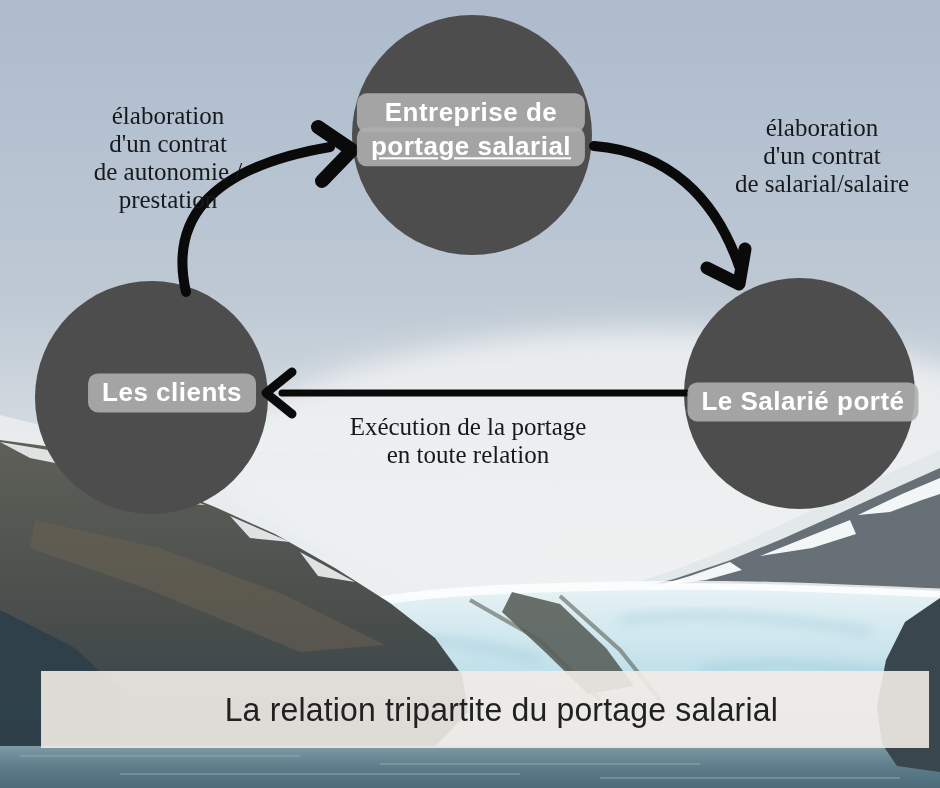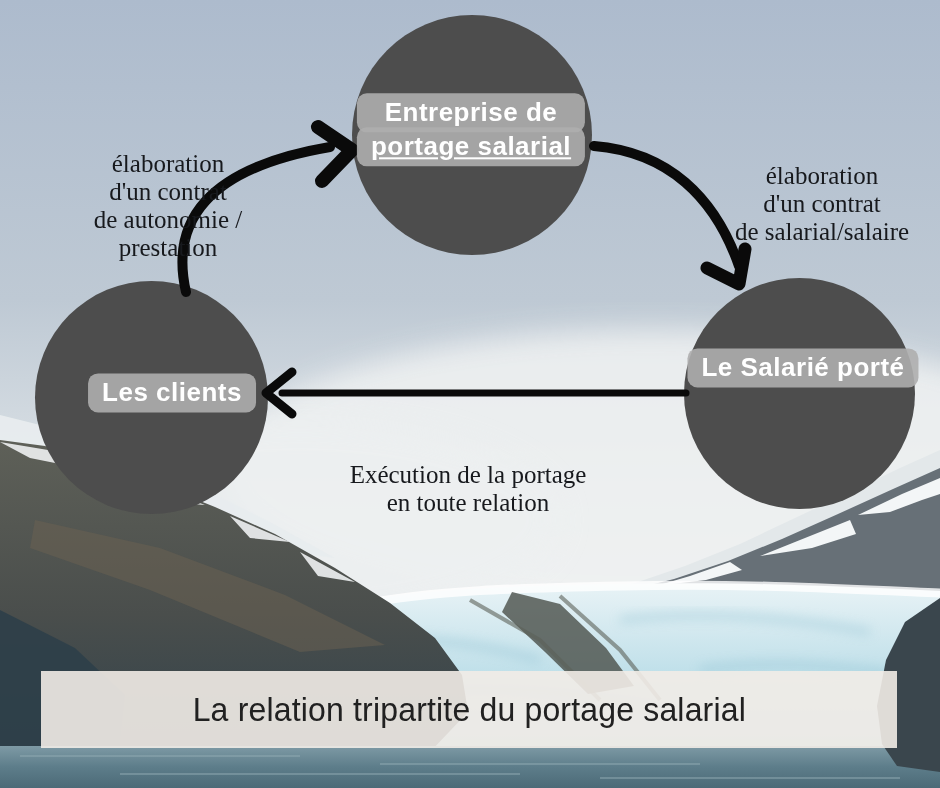--- a/index.html
+++ b/index.html
@@ -13,48 +13,48 @@
   
   .node-circle{position:absolute;border-radius:50%;background:var(--circle-fill,#4d4d4d);}
   .circle-entreprise{left:352px;top:15px;width:240px;height:240px;}
   .circle-clients{left:35px;top:281px;width:233px;height:233px;}
   .circle-salarie{left:684px;top:278px;width:231px;height:231px;}
 
   
   .node-label{position:absolute;transform:translate(-50%,-50%);text-align:center;width:max-content;}
   .label-entreprise{left:471px;top:130px;}
   .label-clients{left:152px;top:393px;margin-left:20px;}
-  .label-salarie{left:803px;top:368px;}
+  .label-salarie{left:803px;top:402px;}
   .pill{
     display:inline-block;background:var(--label-pill,rgba(175,175,175,.88));
     color:var(--label-text,#fff);font-weight:600;font-size:26px;line-height:1.2;
     padding:4px 14px;border-radius:10px;letter-spacing:.5px;white-space:nowrap;
   }
   .label-entreprise .pill + .pill{margin-top:-5px;text-decoration:underline;}
   .label-entreprise .pill{display:block;margin-left:auto;margin-right:auto;text-align:center;}
 
   
   .edge-label{
     position:absolute;transform:translate(-50%,-50%);text-align:center;
     font-family:"Liberation Serif","DejaVu Serif",serif;
-    font-size:25px;line-height:28px;color:var(--edge-text,#17191d);width:max-content;margin-top:48px;
+    font-size:25px;line-height:28px;color:var(--edge-text,#17191d);width:max-content;
   }
   .edge-left{left:168px;top:158px;}
   .edge-right{left:822px;top:156px;}
   .edge-bottom{left:468px;top:441px;}
   .edge-label span{display:block;}
 
   
   .arrow-stroke{fill:none;stroke:var(--arrow,#0a0a0a);stroke-linecap:round;stroke-linejoin:round;}
 
   
   .title-bar{
     position:absolute;left:41px;top:671px;width:856px;height:77px;
     background:var(--title-bar-bg,rgba(242,236,231,.9));
-    display:flex;align-items:center;justify-content:center;
+    display:flex;align-items:center;justify-content:center;padding-left:32px;
   }
   .title-bar .title-text{
     display:inline-block;transform:scaleX(.94);
     font-size:34px;color:var(--title-text,#202020);letter-spacing:.2px;white-space:nowrap;
   }
 </style>
 </head>
 <body>
 
 <div class="canvas">

